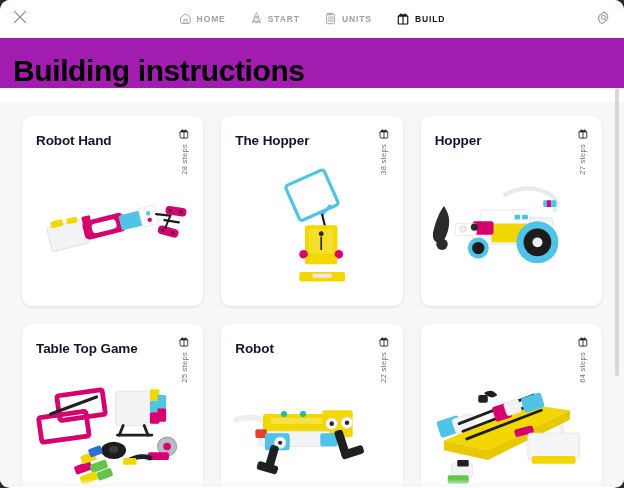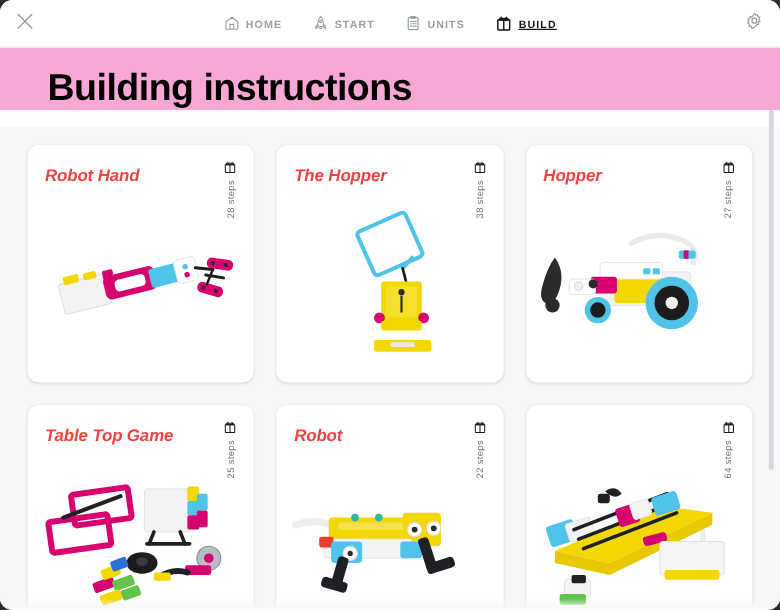--- a/index.html
+++ b/index.html
@@ -60,21 +60,21 @@
 
   .nav-label {
     font-size: 8.5px;
     letter-spacing: 0.9px;
     font-weight: 700;
     color: #9aa0a6;
     text-transform: uppercase;
     white-space: nowrap;
   }
 
-  .nav-item.active .nav-label { color: #16191c; text-decoration: underline; }
+  .nav-item.active .nav-label { color: #16191c; }
   .nav-item .nav-icon svg { display: block; }
   .nav-item .nav-icon { color: #9aa0a6; }
   .nav-item.active .nav-icon { color: #16191c; }
 
   .gear-btn {
     position: absolute;
     right: 10px;
     top: 8px;
     width: 22px;
     height: 22px;
@@ -91,22 +91,22 @@
     height: 449px;
     background: #f7f7f7;
     overflow: hidden;
   }
 
   .page-title {
     font-size: 30px;
     font-weight: 700;
     color: #000000;
     letter-spacing: -0.4px;
-    padding: 16px 0 0 38px;
-    background: #f9a8d4;
+    padding: 16px 0 0 13px;
+    background: #a21caf;
   }
 
   .title-spacer { height: 14px; background: #ffffff; }
 
   .grid {
     padding: 14px 22px 0 22px;
     display: grid;
     grid-template-columns: repeat(3, 1fr);
     gap: 18px 18px;
     background: #f7f7f7;
@@ -121,24 +121,23 @@
     overflow: hidden;
     cursor: pointer;
   }
 
   .card-title {
     position: absolute;
     left: 14px;
     top: 17px;
     font-size: 13.5px;
     font-weight: 700;
-    color: #ef4444;
+    color: #0f172a;
     letter-spacing: -0.1px;
     max-width: 120px;
-    font-style: italic;
   }
 
   .card-meta {
     position: absolute;
     right: 8px;
     top: 12px;
     width: 22px;
     display: flex;
     flex-direction: column;
     align-items: center;

